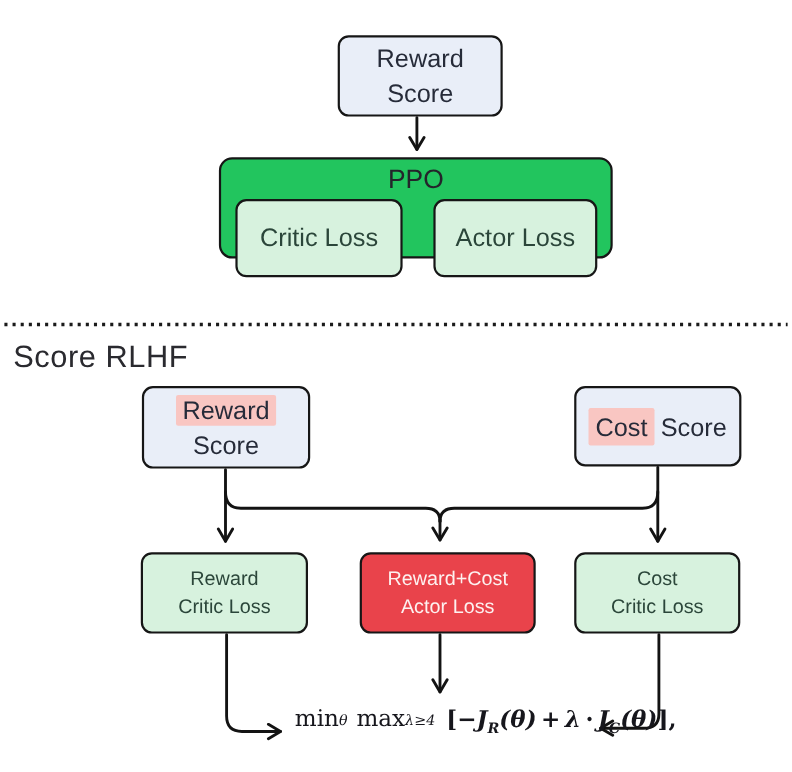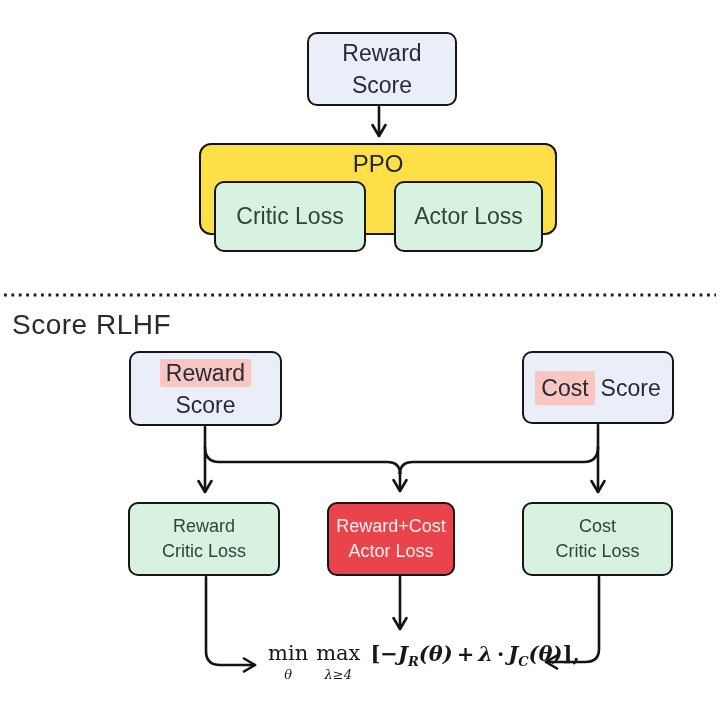--- a/index.html
+++ b/index.html
@@ -20,36 +20,36 @@
   .blue{background:#e9eef8;color:#262b39;}
   .green{background:#d7f2de;color:#2b463a;align-items:center;}
   .red{background:#e9434b;color:#fdf1f0;}
   .score{font-size:23px;line-height:32px;}
   .loss{font-size:18px;line-height:25px;}
   .hl{background:#f9c6c2;border-radius:2px;padding:1px 6px;}
   .inline-row{display:flex;align-items:center;}
   .inline-row .gap{margin-left:6px;}
 
   #box-reward-top{left:307px;top:32px;width:150px;height:74px;}
-  #ppo{left:199px;top:143px;width:358px;height:92px;background:#fde047;border:2.6px solid #161616;border-radius:12px;position:absolute;box-sizing:border-box;}
+  #ppo{left:199px;top:143px;width:358px;height:92px;background:#22c55e;border:2.6px solid #161616;border-radius:12px;position:absolute;box-sizing:border-box;}
   #ppo-label{text-align:center;font-size:24px;color:#24242b;margin-top:5px;}
   #critic{left:13px;top:36px;width:152px;height:71px;font-size:23px;}
   #actor{left:193px;top:36px;width:149px;height:71px;font-size:23px;}
 
   #box-reward-safe{left:129px;top:351px;width:153px;height:75px;}
   #box-cost{left:522px;top:351px;width:152px;height:73px;}
   #box-rcl{left:128px;top:502px;width:152px;height:74px;}
-  #box-acl{left:327px;top:502px;width:128px;height:74px;}
+  #box-acl{left:327px;top:502px;width:160px;height:74px;}
   #box-ccl{left:522px;top:502px;width:151px;height:74px;}
 
   .formula{
     position:absolute;left:268px;top:643px;display:flex;align-items:flex-start;
     font-family:"DejaVu Serif","Liberation Serif",serif;color:#16161c;
   }
-  .opstack{display:inline-flex;flex-direction:column;align-items:center;margin-right:8px;}
+  .opstack{display:inline-flex;flex-direction:row;align-items:center;margin-right:8px;}
   .opname{font-size:21px;line-height:1;}
   .opsub{font-size:13px;line-height:1;margin-top:4px;font-style:italic;}
   .fbody{font-size:21px;line-height:1;margin-left:2px;white-space:nowrap;font-weight:bold;}
   .it{font-style:italic;}
   .up{font-style:normal;}
   .sp{margin:0 4px;}
   .fsub{font-size:13px;font-style:italic;vertical-align:-5px;}
 
   #watermark{
     position:absolute;left:521px;top:660px;font-size:21px;color:#c8c8c8;

